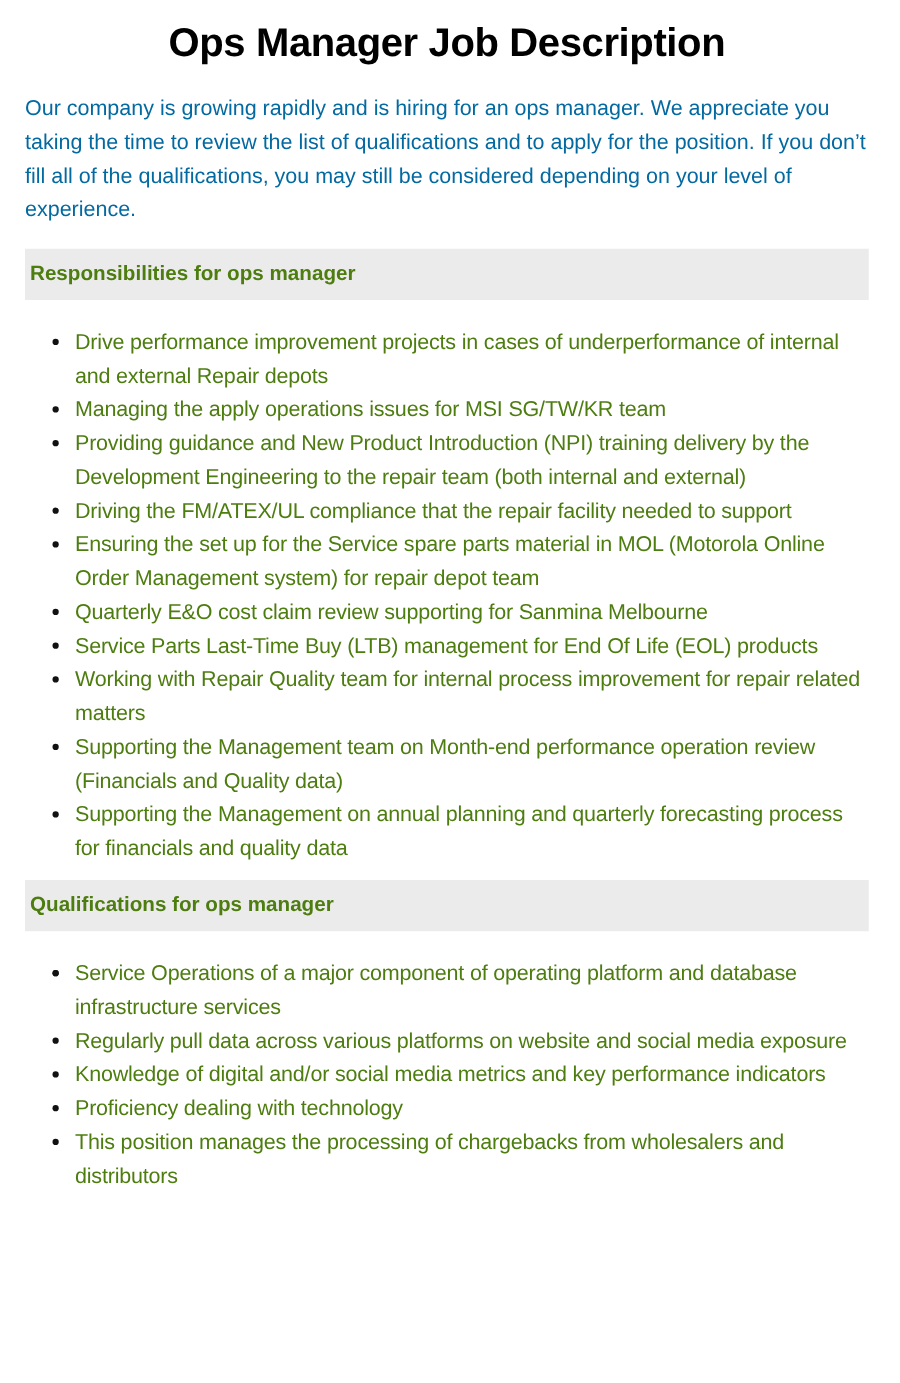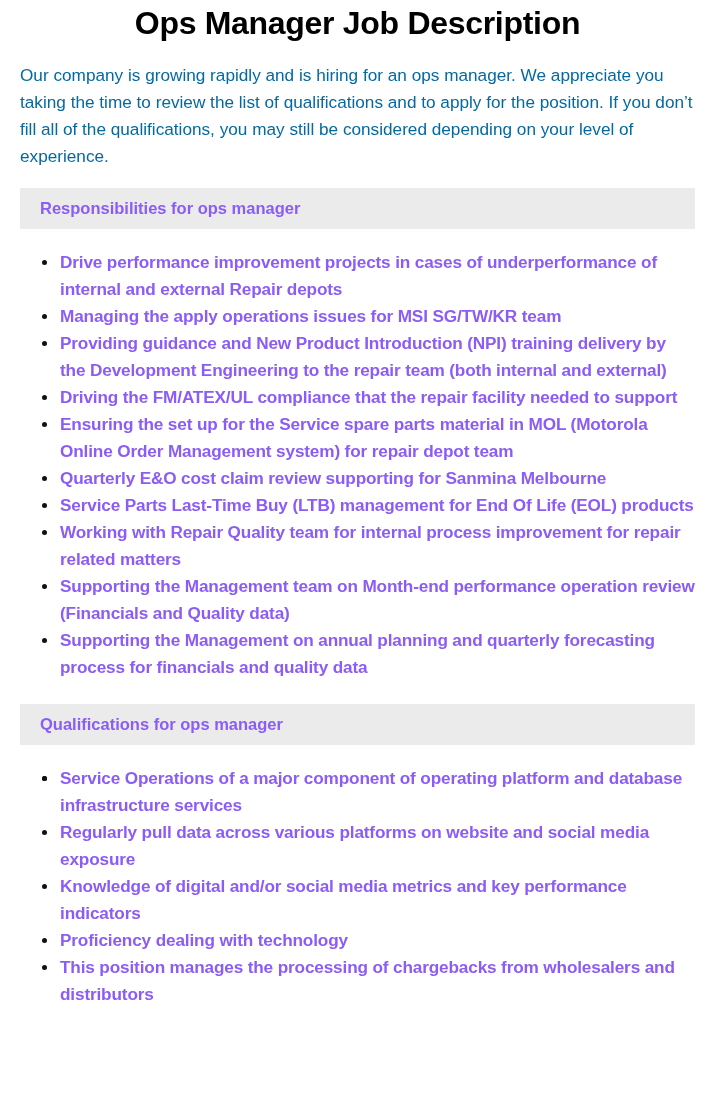--- a/index.html
+++ b/index.html
@@ -14,61 +14,60 @@
       color: #111111;
       font-family: "Liberation Sans", "DejaVu Sans", sans-serif;
     }
     .page {
       position: relative;
       width: 720px;
       padding: 0 25px 0 20px;
       box-sizing: border-box;
     }
     .title {
-      margin: 0;
+      margin: 11px;
       padding-top: 3px;
       height: 42px;
       line-height: 40px;
       text-align: center;
       font-size: 32px;
       font-weight: bold;
       letter-spacing: -0.3px;
       color: #000000;
     }
     .intro {
       margin: 17px 0 0 0;
       font-size: 17.2px;
       line-height: 27px;
       color: #0369a1;
     }
     .section-header {
       margin-top: 18px;
       height: 41px;
       background: #ebebeb;
-      padding-left: 20px;
+      padding-left: 4px;
       box-sizing: border-box;
       display: flex;
       align-items: center;
       font-size: 16.5px;
       font-weight: bold;
-      color: #8b5cf6;
+      color: #4d7c0f;
     }
-    .section-header.qual { margin-top: 23px; }
+    .section-header.qual { margin-top: 12px; }
     ul.items {
       margin: 20px 0 0 0;
       padding-left: 40px;
       list-style: none;
     }
     ul.items li {
       position: relative;
       font-size: 17.2px;
       line-height: 27px;
-      color: #8b5cf6;
+      color: #4d7c0f;
       letter-spacing: -0.15px;
-      font-weight: bold;
     }
     ul.items li .bullet {
       position: absolute;
       left: -18px;
       top: 11px;
       width: 5px;
       height: 5px;
       border-radius: 50%;
       background: #111111;
     }

